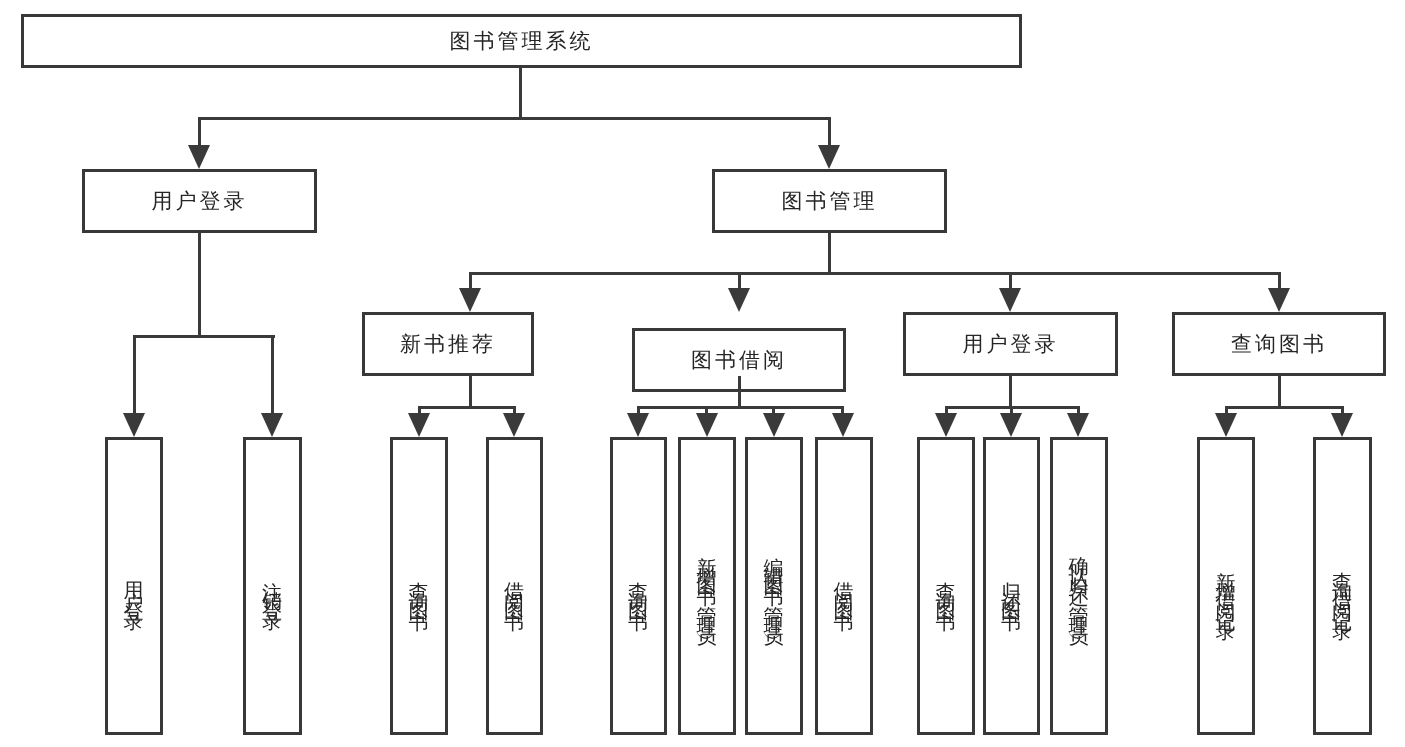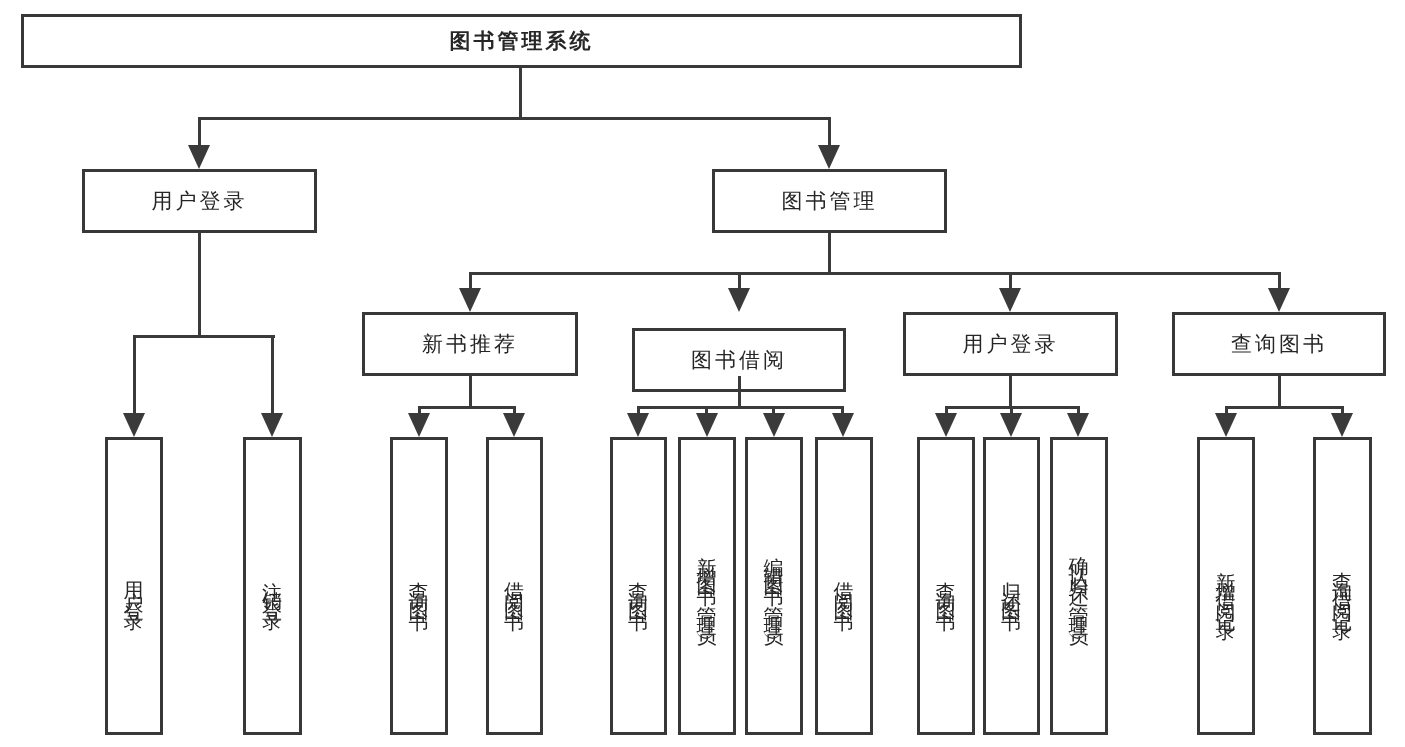--- a/index.html
+++ b/index.html
@@ -41,21 +41,21 @@
     white-space:nowrap;
     mix-blend-mode:darken;
     z-index:5;
   }
 </style>
 </head>
 <body>
 
 <div id="stage">
 
-  <div class="bx" style="left:21px;top:14px;width:1001px;height:54px;font-weight:bold;">
+  <div class="bx" style="left:21px;top:14px;width:1001px;height:54px;">
     <span class="hlabel">图书管理系统</span>
   </div>
 
   <div class="ln" style="left:519px;top:68px;width:3px;height:49px;"></div>
   <div class="ln" style="left:198px;top:117px;width:633px;height:3px;"></div>
   <div class="ln" style="left:198px;top:117px;width:3px;height:28px;"></div>
   <div class="ar" style="left:188px;top:145px;"></div>
   <div class="ln" style="left:828px;top:117px;width:3px;height:28px;"></div>
   <div class="ar" style="left:818px;top:145px;"></div>
 
@@ -77,21 +77,21 @@
   <div class="ln" style="left:469px;top:272px;width:812px;height:3px;"></div>
   <div class="ln" style="left:469px;top:272px;width:3px;height:16px;"></div>
   <div class="ar" style="left:459px;top:288px;"></div>
   <div class="ln" style="left:738px;top:272px;width:3px;height:16px;"></div>
   <div class="ar" style="left:728px;top:288px;"></div>
   <div class="ln" style="left:1009px;top:272px;width:3px;height:16px;"></div>
   <div class="ar" style="left:999px;top:288px;"></div>
   <div class="ln" style="left:1278px;top:272px;width:3px;height:16px;"></div>
   <div class="ar" style="left:1268px;top:288px;"></div>
 
-  <div class="bx" style="left:362px;top:312px;width:216px;height:64px;">
+  <div class="bx" style="left:362px;top:312px;width:172px;height:64px;">
     <span class="hlabel">新书推荐</span>
   </div>
   <div class="bx" style="left:632px;top:328px;width:214px;height:64px;">
     <span class="hlabel">图书借阅</span>
   </div>
   <div class="bx" style="left:903px;top:312px;width:215px;height:64px;">
     <span class="hlabel">用户登录</span>
   </div>
   <div class="bx" style="left:1172px;top:312px;width:214px;height:64px;">
     <span class="hlabel">查询图书</span>

